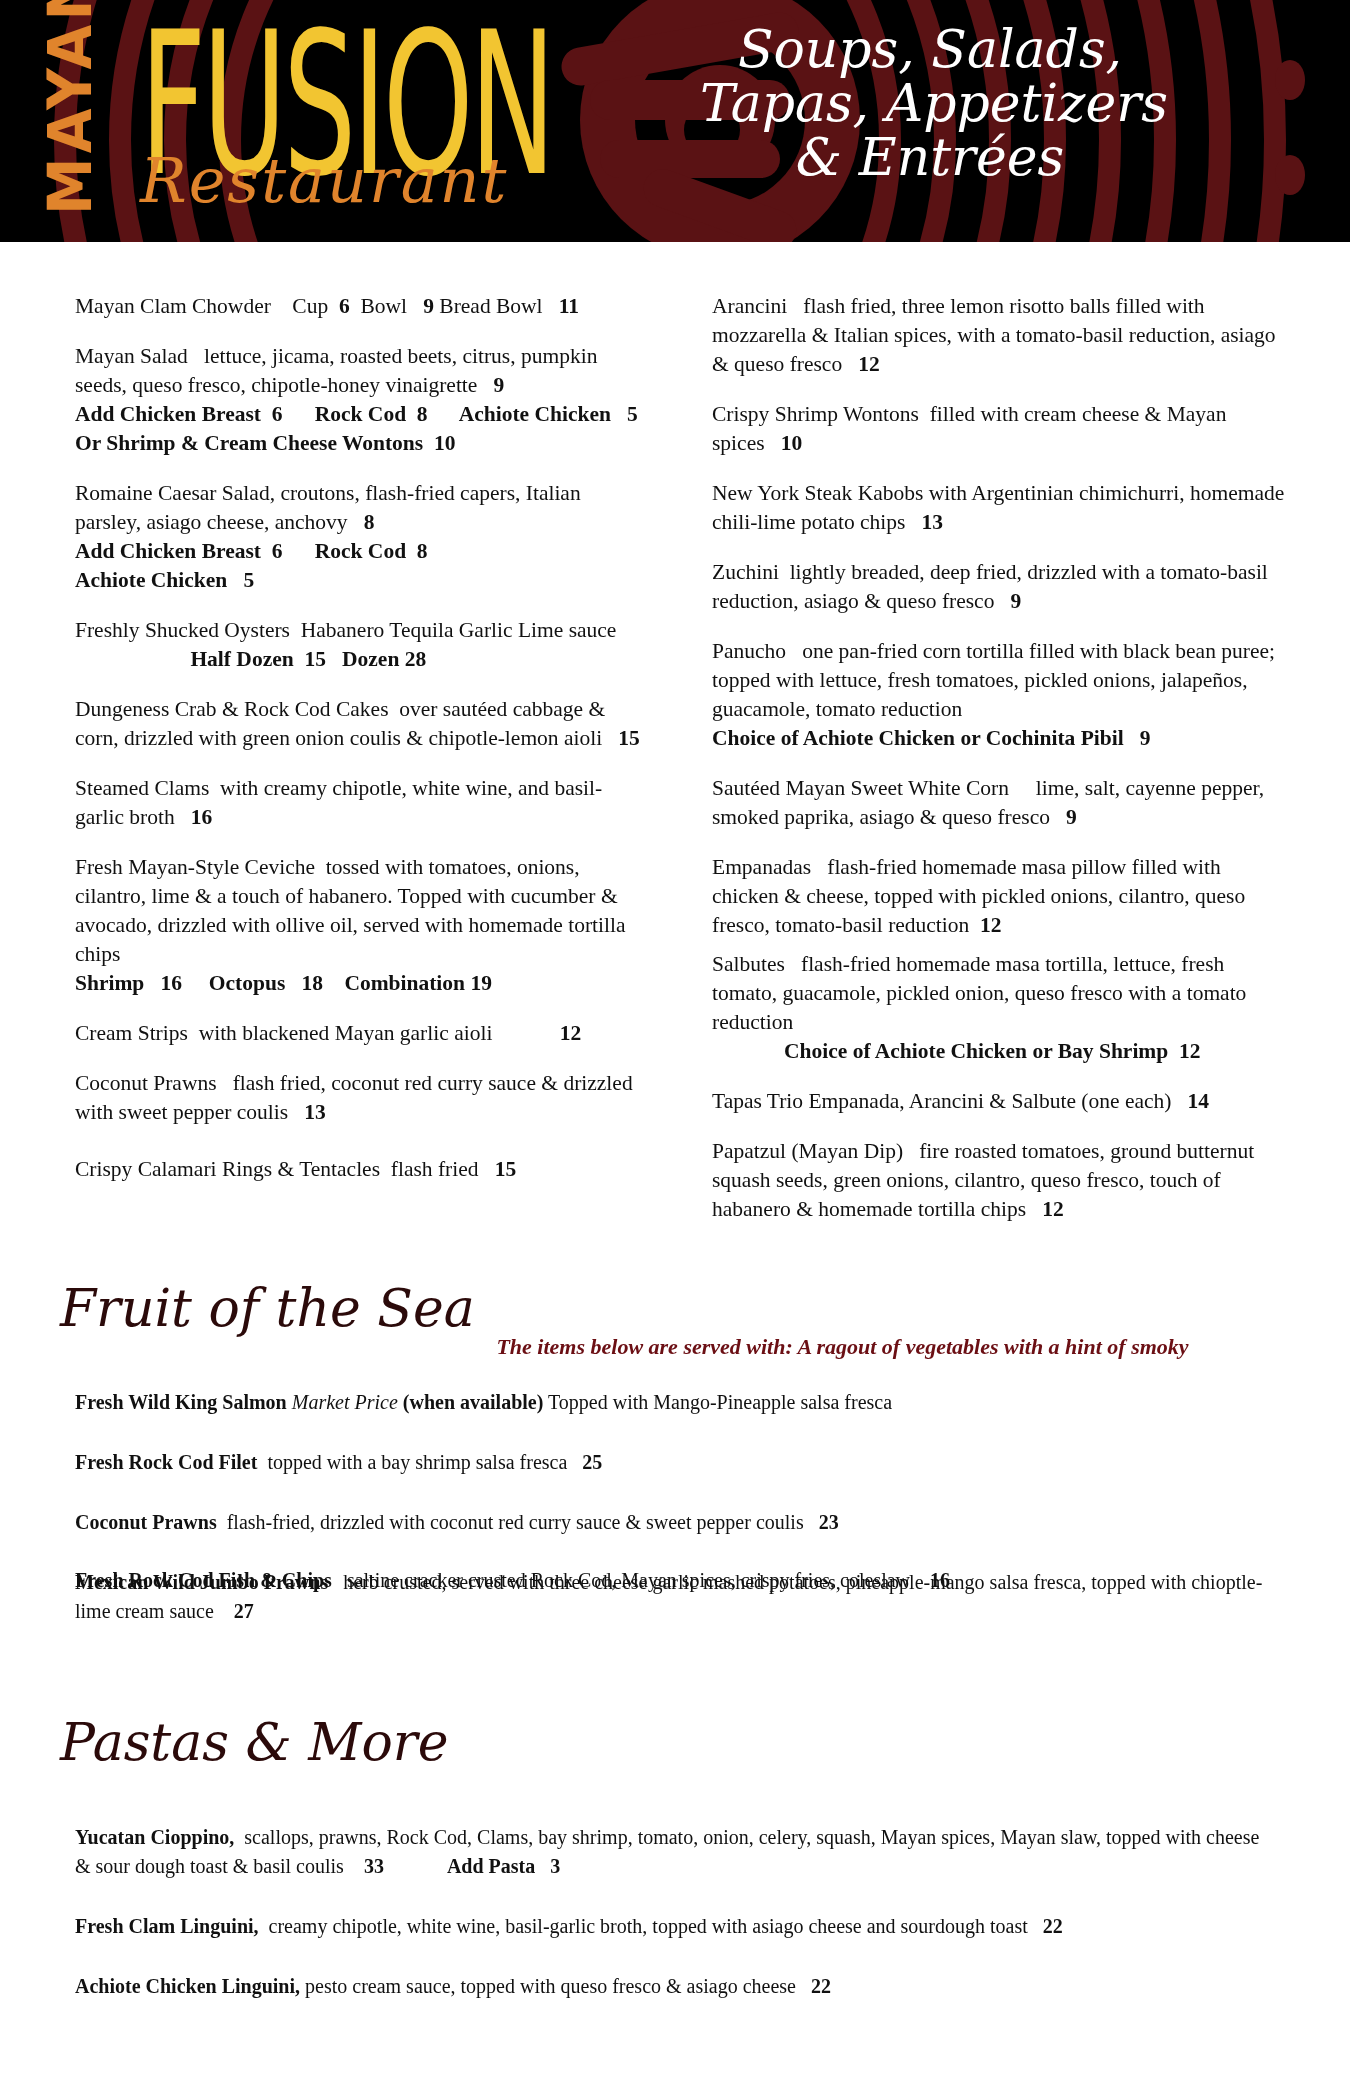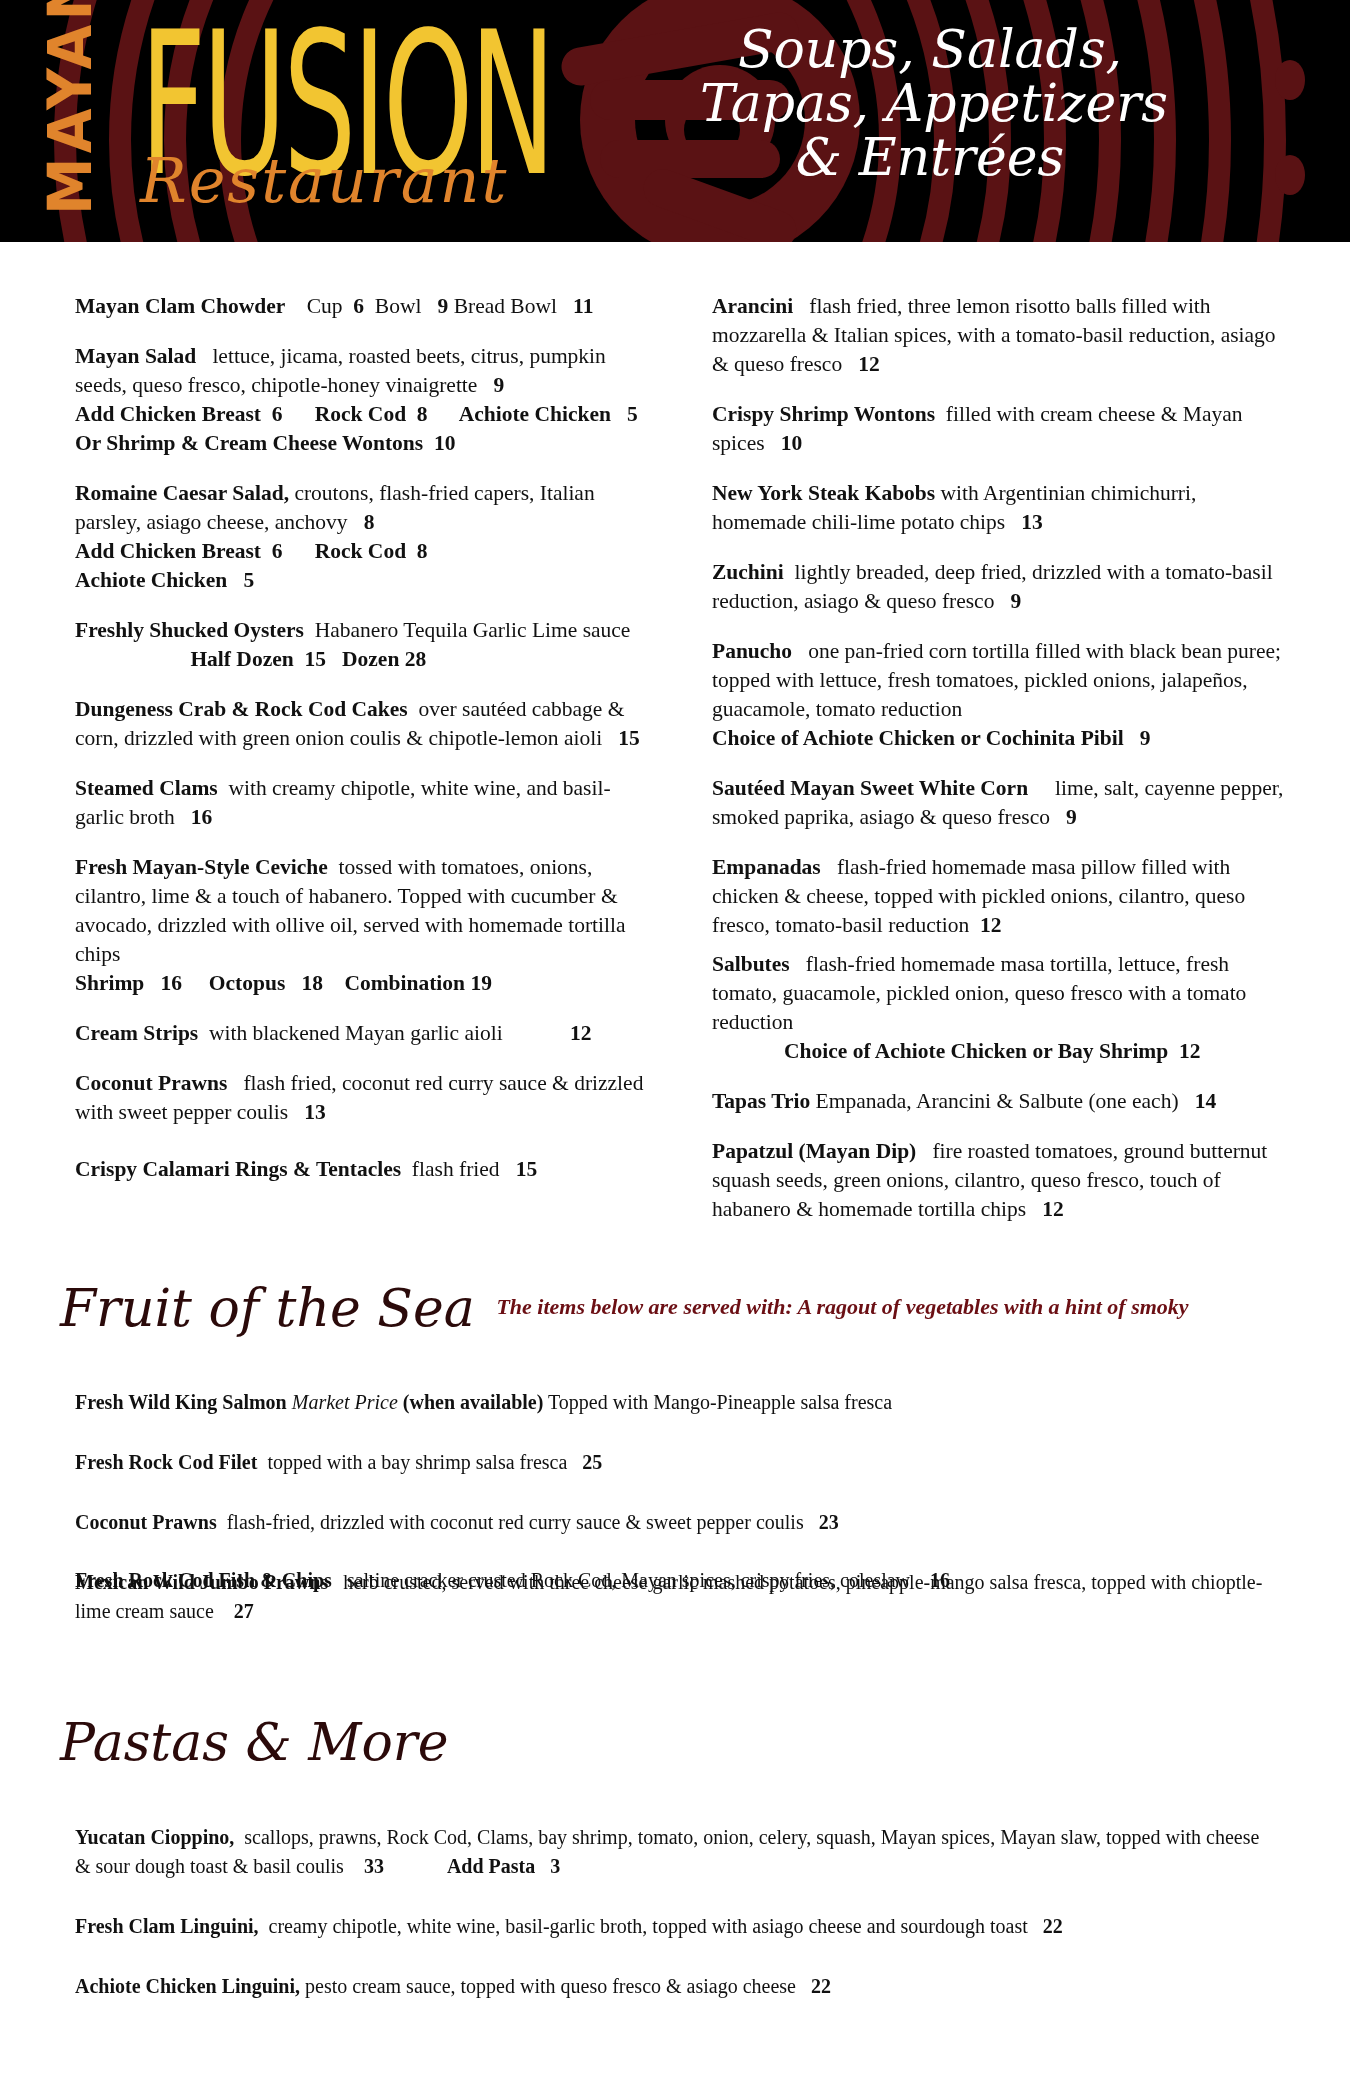--- a/index.html
+++ b/index.html
@@ -31,36 +31,36 @@
     font-family: "DejaVu Serif", serif; font-style: italic; font-weight: normal;
     font-size: 52px; line-height: 54px; text-align: center; color: #fff;
   }
   .banner-subtitle div { white-space: nowrap; }
 
   
   .col { position: absolute; top: 292px; font-size: 21.5px; line-height: 29px; }
   .col-left { left: 75px; width: 570px; }
   .col-right { left: 712px; width: 575px; }
   .item { margin-bottom: 21px; }
-  .item .nm { font-weight: bold; }
+  .item .nm { font-weight: normal; }
   .item .pr { font-weight: bold; }
   .b { font-weight: bold; }
   .gap { display: inline-block; }
 
   
   .section-head { position: absolute; left: 60px; width: 1230px; }
   .section-title {
     position: absolute; left: 0; top: 0;
     font-family: "DejaVu Serif", serif; font-style: italic;
     font-size: 52px; line-height: 1; color: #2b0a0a;
   }
   .section-note {
     position: absolute; text-align: center;
     font-family: "Liberation Serif", serif; font-style: italic; font-weight: bold;
-    font-size: 22px; line-height: 30px; color: #6b0f14;
+    font-size: 22px; line-height: 30px; color: #6b0f14; margin-top: 40px;
   }
   .entree { position: absolute; left: 75px; width: 1200px; font-size: 20px; line-height: 29px; }
 </style>
 </head>
 <body>
 
 <div class="banner">
   <svg class="banner-art" viewBox="0 0 1350 242" width="1350" height="242">
     <g fill="none" stroke="#5a1214">
 

